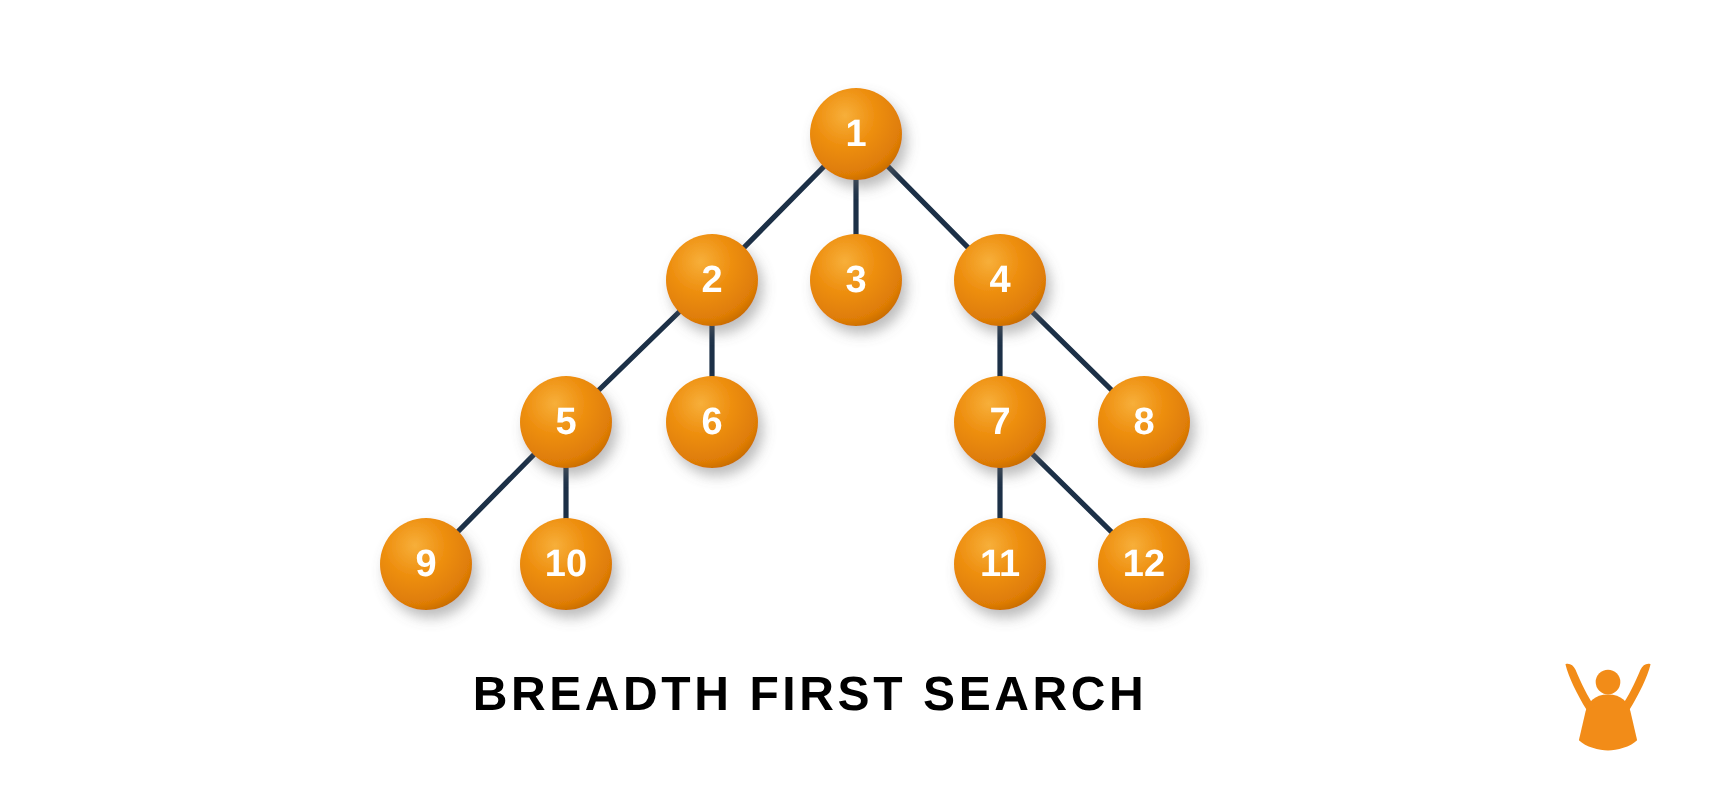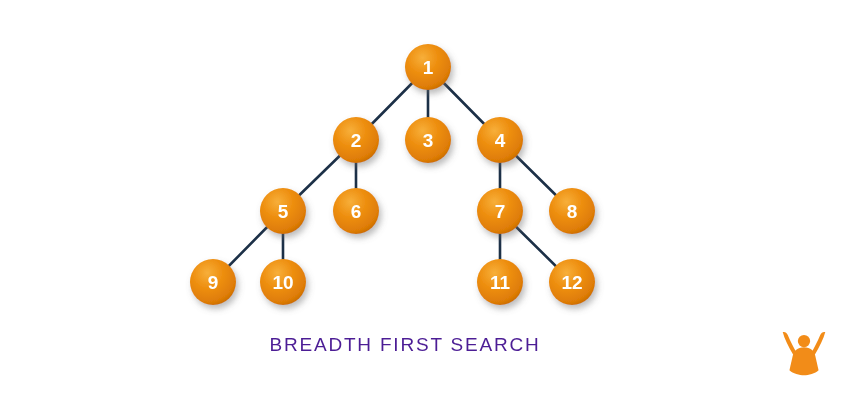--- a/index.html
+++ b/index.html
@@ -41,24 +41,24 @@
     paint-order: stroke;
   }
 
   .caption {
     position: absolute;
     left: 0;
     top: 334px;
     width: 810px;
     text-align: center;
     font-family: "Liberation Sans", sans-serif;
-    font-weight: normal;
-    font-size: 19px;
+    font-weight: bold;
+    font-size: 24px;
     letter-spacing: 1.8px;
-    color: #4c1d95;
+    color: #000000;
     white-space: nowrap;
   }
 
   .brand-logo {
     position: absolute;
     left: 776px;
     top: 322px;
     width: 56px;
     height: 56px;
   }

